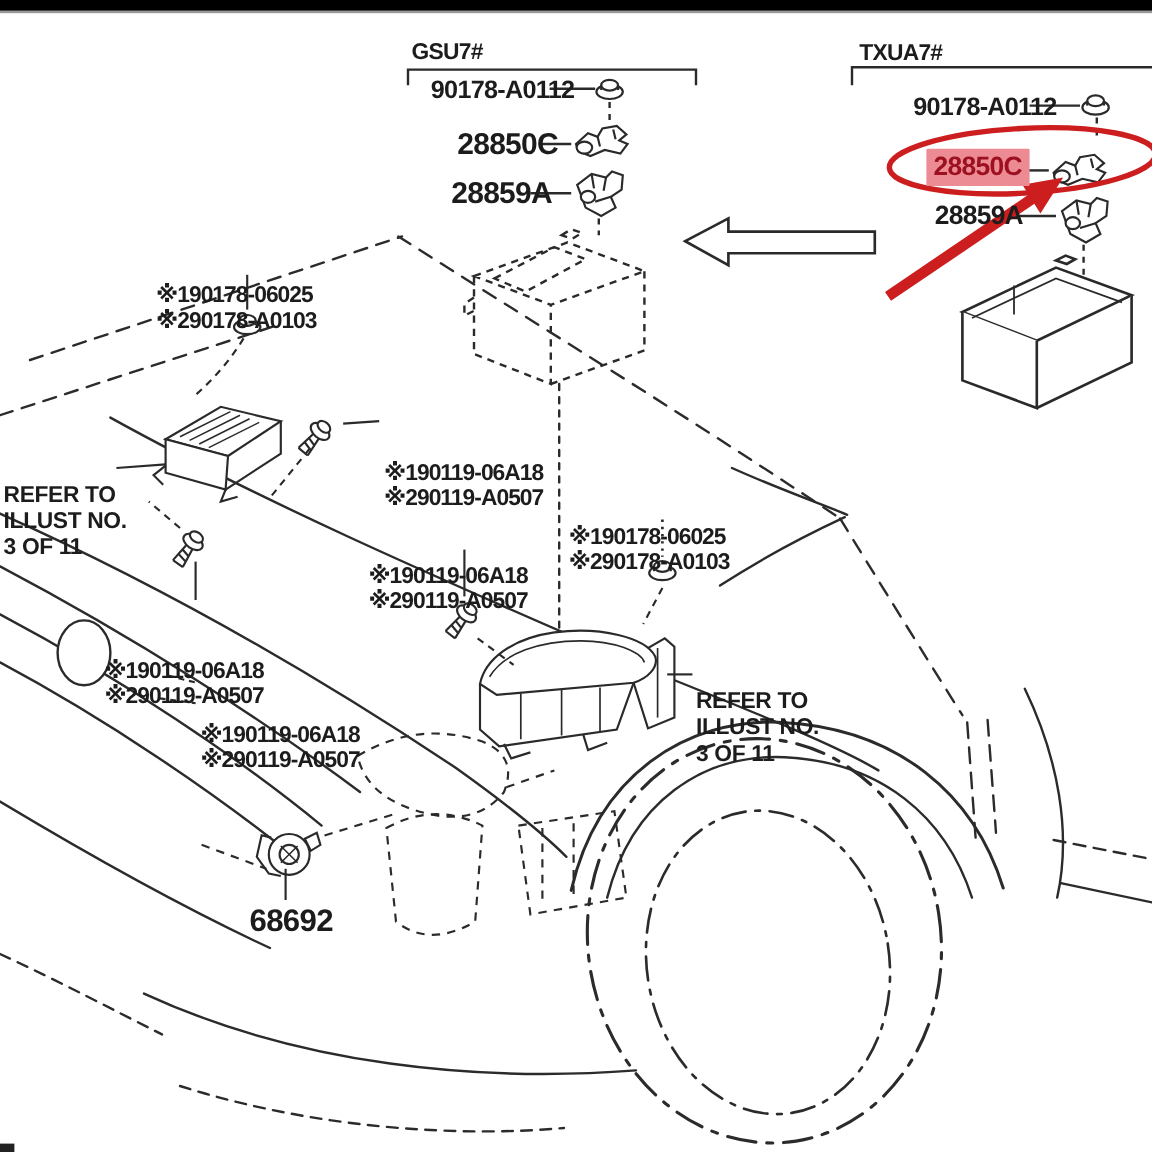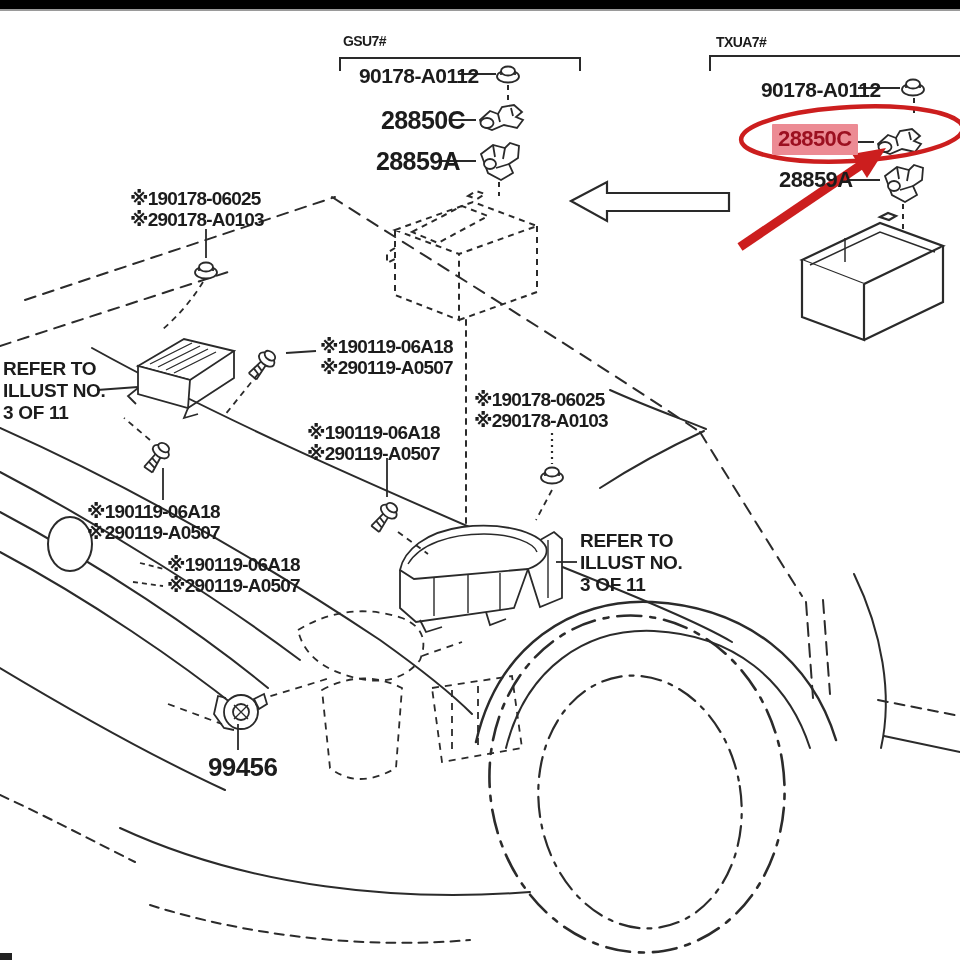--- a/index.html
+++ b/index.html
@@ -2,28 +2,28 @@
 <html><head>
 <meta charset="utf-8">
 <style>
   html,body{margin:0;padding:0;background:#ffffff;}
   .stage{position:relative;width:960px;height:960px;background:#ffffff;overflow:hidden;
          font-family:"Liberation Sans","DejaVu Sans",sans-serif;}
   .topbar{position:absolute;left:0;top:0;width:960px;height:9px;}
   .topbar-shadow{position:absolute;left:0;top:9px;width:960px;height:2px;background:#9a9a9a;}
   svg.art{position:absolute;left:0;top:0;}
   .pn{position:absolute;font-weight:700;color:#1c1c1c;letter-spacing:-0.6px;white-space:nowrap;}
-  .code{font-size:14px;}
+  .code{font-size:19px;}
   .num{font-size:21px;}
   .big{font-size:25px;}
   .rnum{font-size:22px;}
   .callout{position:absolute;font-weight:700;color:#1c1c1c;font-size:19px;line-height:21px;
-           letter-spacing:-0.8px;white-space:nowrap;}
+           letter-spacing:-0.8px;white-space:nowrap;margin-top:48px;}
   .refer{position:absolute;font-weight:700;color:#1c1c1c;font-size:19px;line-height:22px;
-         letter-spacing:-0.3px;white-space:nowrap;}
+         letter-spacing:-0.3px;white-space:nowrap;margin-top:44px;}
   .horn-num{font-size:26px;}
   .hl{padding:2px 7px 3px 6px;border-radius:1px;}
 </style>
 </head>
 <body>
 
 <div class="stage">
 
   <div class="topbar" style="background: rgb(0, 0, 0);"></div>
   <div class="topbar-shadow"></div>
@@ -235,15 +235,15 @@
     <div>REFER TO</div>
     <div>ILLUST NO.</div>
     <div>3 OF 11</div>
   </div>
   <div class="refer" style="left:580px;top:530px">
     <div>REFER TO</div>
     <div>ILLUST NO.</div>
     <div>3 OF 11</div>
   </div>
 
-  <div class="pn horn-num" style="left:208px;top:752px">99456</div>
+  <div class="pn horn-num" style="left:208px;top:752px">68692</div>
 
 </div>
 
 </body></html>

